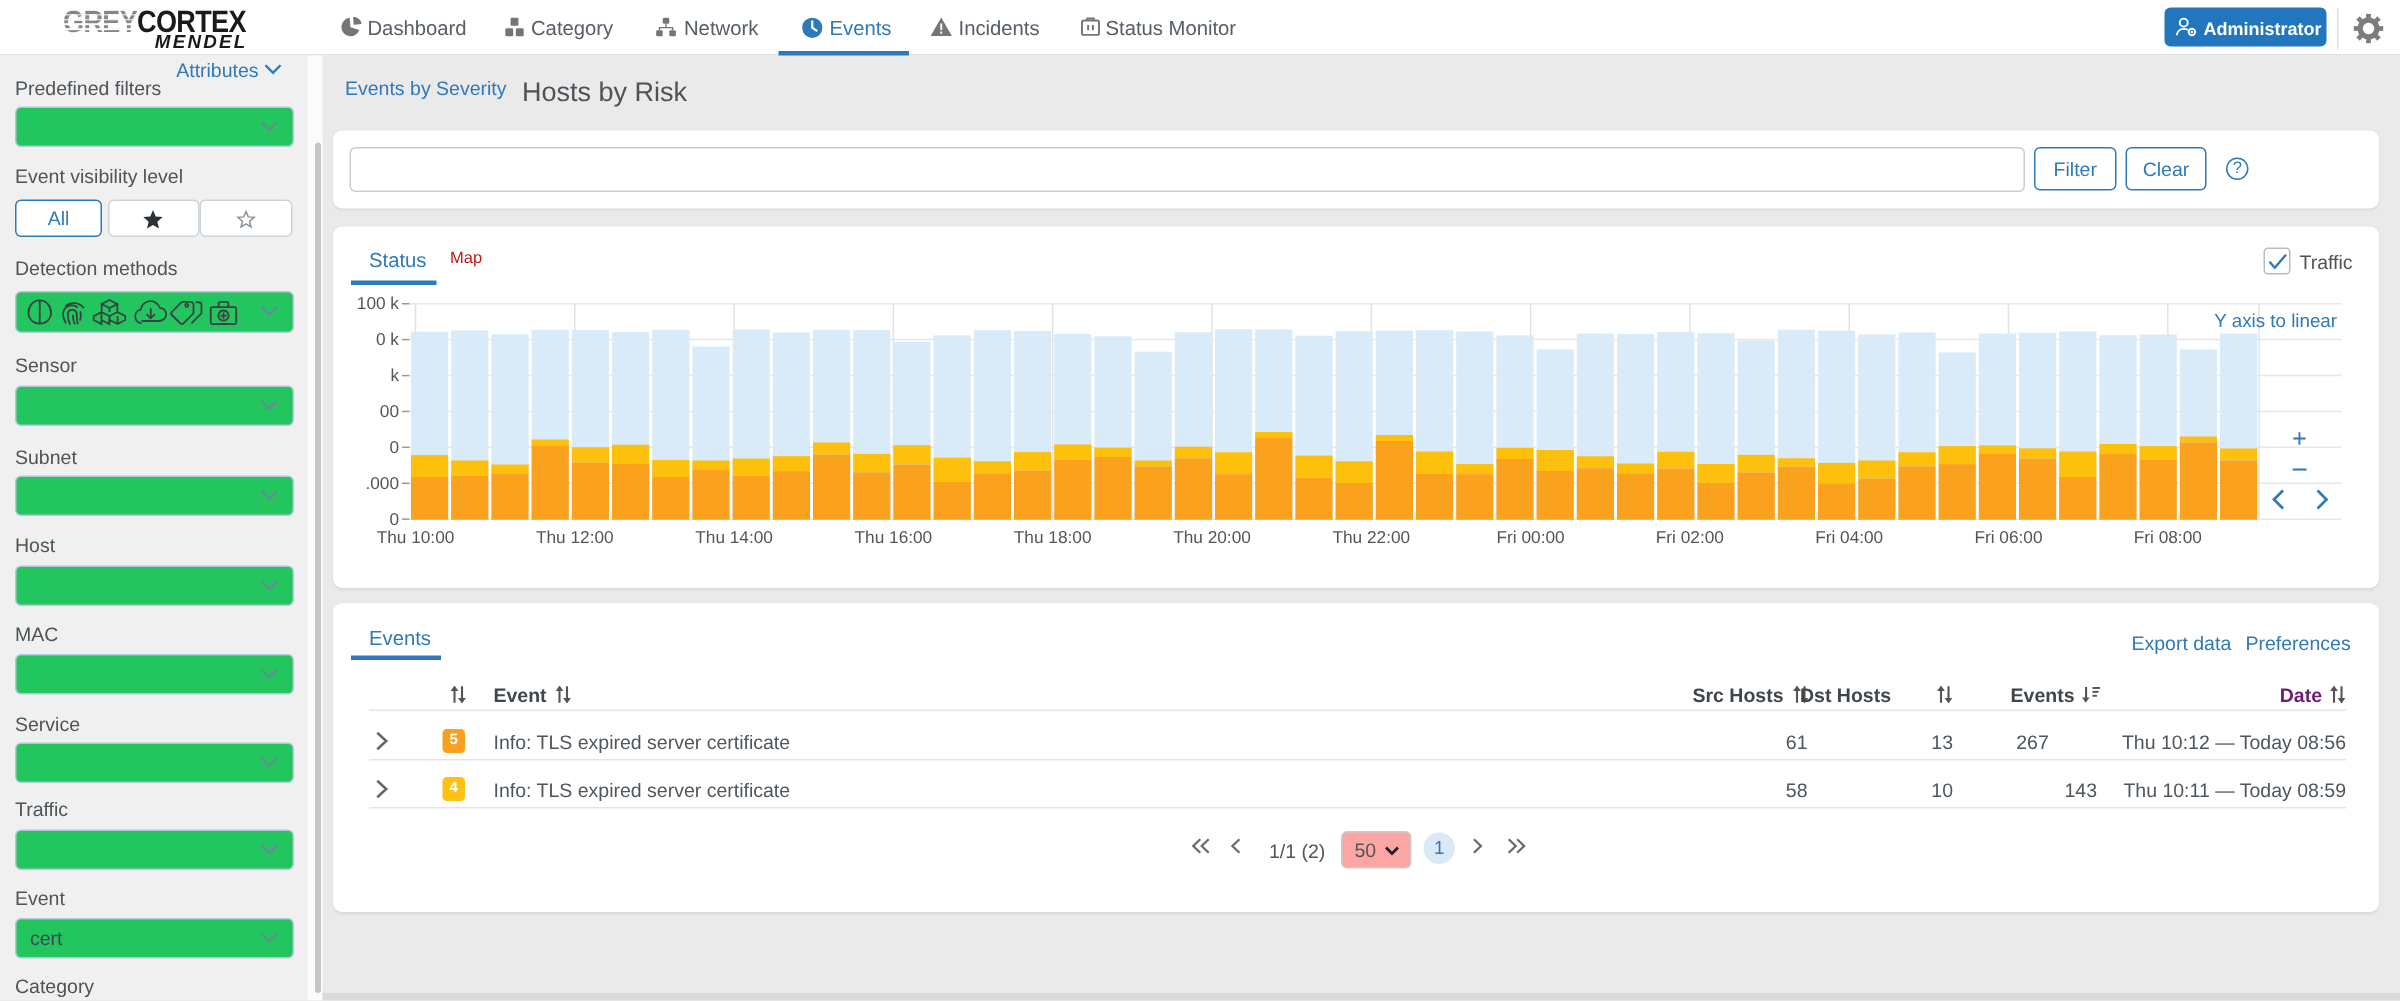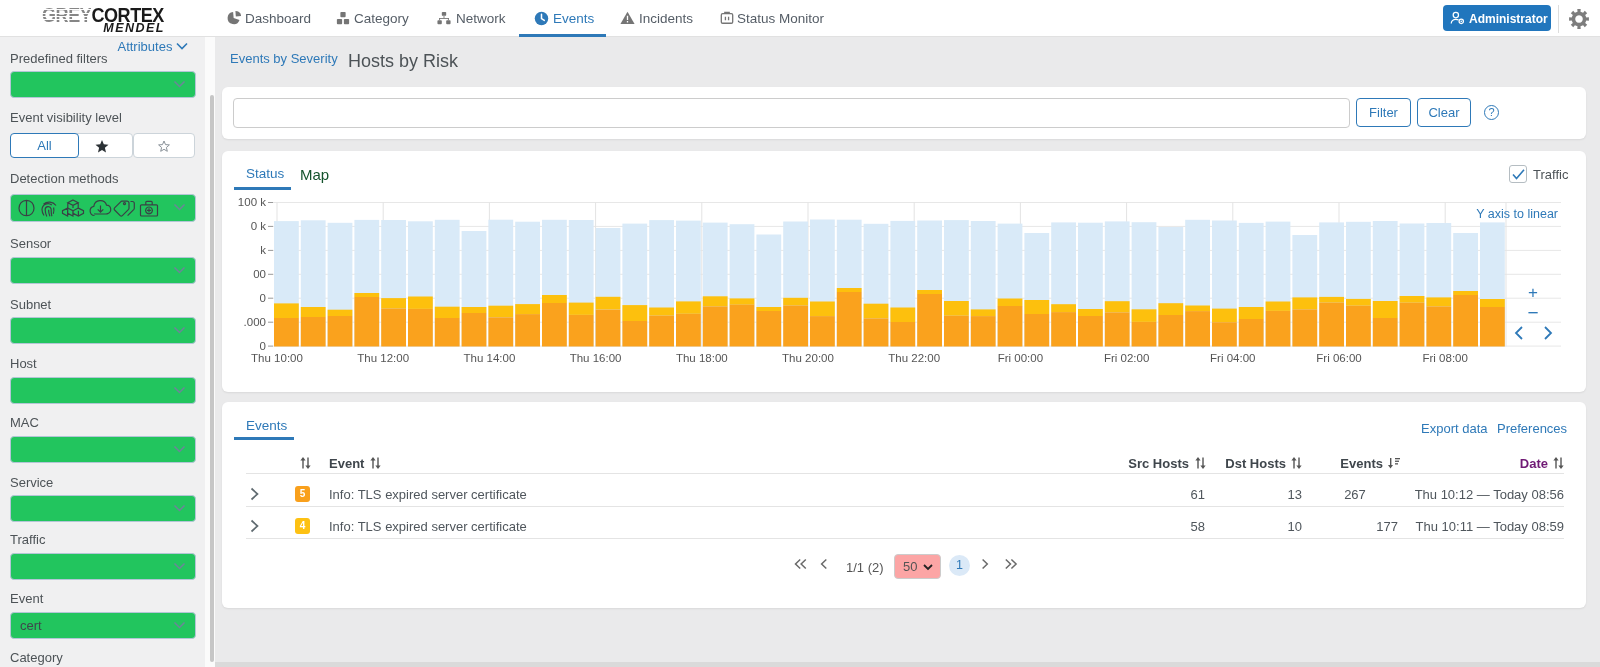--- a/index.html
+++ b/index.html
@@ -85,21 +85,21 @@
  <div class="abs blue" style="right:17px;top:2px;font-size:13px">Attributes <svg width="12" height="8" viewBox="0 0 12 8" style="vertical-align:1px">
           <path d="M1 1.5l5 5 5-5" fill="none" stroke="#2e79b8" stroke-width="1.6"></path>
         </svg></div>
  <div class="lbl" style="top:13.5px">Predefined filters</div>
  <div class="sel" style="top:34px">
         <svg width="13" height="9" viewBox="0 0 13 9">
           <path d="M1.5 1.5l5 5 5-5" fill="none" stroke="#6c8599" stroke-width="1.5"></path>
         </svg>
       </div>
  <div class="lbl" style="top:73px">Event visibility level</div>
- <div class="abs" style="left:10px;top:96px;width:69px;height:25px;background:#fff;border:1px solid #2e79b8;border-radius:4px;color:#2e79b8;text-align:center;line-height:23px;z-index:2">All</div>
+ <div class="abs" style="left:10px;top:96px;width:58px;height:25px;background:#fff;border:1px solid #2e79b8;border-radius:4px;color:#2e79b8;text-align:center;line-height:23px;z-index:2">All</div>
  <div class="abs" style="left:71.5px;top:96px;width:61.5px;height:25px;background:#fff;border:1px solid #ccd4da;border-radius:4px;text-align:center"><svg width="14" height="13" viewBox="0 0 14 13" style="margin-top:6px">
           <path d="M7 0l1.8 4.3 4.7 .4-3.6 3.1 1.1 4.6L7 10 3 12.4l1.1-4.6L.5 4.7l4.7-.4z" fill="#2b3135"></path>
         </svg></div>
  <div class="abs" style="left:133px;top:96px;width:61.5px;height:25px;background:#fff;border:1px solid #ccd4da;border-radius:4px;text-align:center"><svg width="14" height="13" viewBox="0 0 14 13" style="margin-top:6px">
           <path d="M7 1l1.5 3.6 3.9 .3-3 2.6 .9 3.8L7 9.3 3.7 11.3l.9-3.8-3-2.6 3.9-.3z" fill="none" stroke="#8a9299" stroke-width="1"></path>
         </svg></div>
  <div class="lbl" style="top:133.5px">Detection methods</div>
  <div class="sel" style="top:156.5px;height:28px">
   <svg width="168" height="20" viewBox="0 0 168 20" style="position:absolute;left:6px;top:4px" fill="none" stroke="#3a4145" stroke-width="1.2">
    <path d="M9.5 1.3 C5 1.3 2 5 2 9.3 C2 13.8 5.2 16.7 9.5 16.7 C13.8 16.7 17 13.8 17 9.3 C17 5 14 1.3 9.5 1.3 Z M9.5 1.3 V16.7"></path>
@@ -164,21 +164,21 @@
 
 <div class="panel" style="left:222px;top:87px;width:1364px;height:52px">
  <div class="abs" style="left:11px;top:11px;width:1117px;height:30px;border:1px solid #ccc;border-radius:4px"></div>
  <div class="btn" style="left:1134px;top:11px;width:55px;height:29px">Filter</div>
  <div class="btn" style="left:1195px;top:11px;width:54px;height:29px">Clear</div>
  <div class="abs" style="left:1262px;top:18px;width:15px;height:15px;border:1.4px solid #2e79b8;border-radius:50%;color:#2e79b8;font-size:11px;text-align:center;line-height:13px">?</div>
 </div>
 
 <div class="panel" style="left:222px;top:151px;width:1364px;height:241px">
  <div class="abs blue" style="left:24px;top:15px;font-size:13.5px">Status</div>
- <div class="abs" style="left:78px;top:15px;font-size:15px;color:#14532d">Map</div>
+ <div class="abs" style="left:78px;top:15px;font-size:11px;color:#b91c1c">Map</div>
  <div class="abs" style="left:12px;top:36px;width:57px;height:2.5px;background:#2e79b8"></div>
  <div class="abs" style="left:1287px;top:14px;width:18px;height:18px;border:1px solid #b5bdc2;border-radius:3px">
         <svg width="13" height="11" viewBox="0 0 13 11" style="position:absolute;left:2px;top:3px">
           <path d="M1 5.5l3.5 4L12 .8" fill="none" stroke="#2e79b8" stroke-width="1.6"></path>
         </svg>
       </div>
  <div class="abs" style="left:1311px;top:16px;font-size:13px;color:#4d5357">Traffic</div>
  <div class="abs" style="left:0;top:0"><svg width="1364" height="241" viewBox="0 0 1364 241" font-family="Liberation Sans, sans-serif">
           <line x1="51" y1="51.5" x2="1339" y2="51.5" stroke="#e7e7e7" stroke-width="1"></line>
 <line x1="51" y1="75.4" x2="1339" y2="75.4" stroke="#e7e7e7" stroke-width="1"></line>
@@ -397,21 +397,21 @@
         </svg></div>
  <div class="abs" style="left:881px;top:54px;width:86px;text-align:right;font-weight:bold;color:#3f464c">Src Hosts</div>
  <div class="abs" style="left:973px;top:55px"><svg width="11" height="12" viewBox="0 0 11 12">
           <g fill="#555">
             <path d="M3 0L5.6 3.6H.4z"></path>
             <rect x="2.3" y="3" width="1.4" height="8.5"></rect>
             <path d="M8 12L5.4 8.4h5.2z"></path>
             <rect x="7.3" y="0.5" width="1.4" height="8.5"></rect>
           </g>
         </svg></div>
- <div class="abs" style="left:978px;top:54px;width:86px;text-align:right;font-weight:bold;color:#3f464c">Dst Hosts</div>
+ <div class="abs" style="left:978px;top:54px;width:86px;font-weight:bold;color:#3f464c">Dst Hosts</div>
  <div class="abs" style="left:1069px;top:55px"><svg width="11" height="12" viewBox="0 0 11 12">
           <g fill="#555">
             <path d="M3 0L5.6 3.6H.4z"></path>
             <rect x="2.3" y="3" width="1.4" height="8.5"></rect>
             <path d="M8 12L5.4 8.4h5.2z"></path>
             <rect x="7.3" y="0.5" width="1.4" height="8.5"></rect>
           </g>
         </svg></div>
  <div class="abs" style="left:1075px;top:54px;width:86px;text-align:right;font-weight:bold;color:#3f464c">Events</div>
  <div class="abs" style="left:1165px;top:55px"><svg width="13" height="11" viewBox="0 0 13 11">
@@ -448,21 +448,21 @@
  <div class="abs" style="left:24px;top:103.5px;width:1318px;border-top:1px solid #e4e4e4"></div>
 
  <div class="abs" style="left:27px;top:108px;width:1318px;height:32px">
   <svg width="9" height="14" viewBox="0 0 9 14" style="position:absolute;left:1px;top:9px">
           <path d="M1.5 1.5l6 5.5-6 5.5" fill="none" stroke="#5f6a70" stroke-width="1.7"></path>
         </svg>
   <div class="abs" style="left:46px;top:7.5px;width:15px;height:16px;background:#fdc113;border-radius:3px;color:#fff;font-size:10px;font-weight:bold;text-align:center;line-height:16px">4</div>
   <div class="abs" style="left:80px;top:9px">Info: TLS expired server certificate</div>
   <div class="abs" style="left:870px;top:9px;width:86px;text-align:right">58</div>
   <div class="abs" style="left:967px;top:9px;width:86px;text-align:right">10</div>
-  <div class="abs" style="left:1063px;top:9px;width:86px;text-align:right">177</div>
+  <div class="abs" style="left:1063px;top:9px;width:86px;text-align:right">143</div>
   <div class="abs" style="left:1115px;top:9px;width:200px;text-align:right">Thu 10:11 — Today 08:59</div>
  </div>
  <div class="abs" style="left:24px;top:136px;width:1318px;border-top:1px solid #e4e4e4"></div>
 
  <div class="abs" style="left:0;top:150px;width:1452px;height:30px;color:#555">
   <svg class="abs" style="left:0;top:0" width="800" height="22" viewBox="0 0 800 22" fill="none" stroke="#6a6a6a" stroke-width="1.5">
    <path d="M578.2 7.5 L573.5 12 l4.7 4.5 M583.8 7.5 L579.1 12 l4.7 4.5"></path>
    <path d="M604.3 7.5 L599.6 12 l4.7 4.5"></path>
    <path d="M760.6 7.5 l4.7 4.5 -4.7 4.5"></path>
    <path d="M783.8 7.5 l4.7 4.5 -4.7 4.5 M789.4 7.5 l4.7 4.5 -4.7 4.5"></path>

